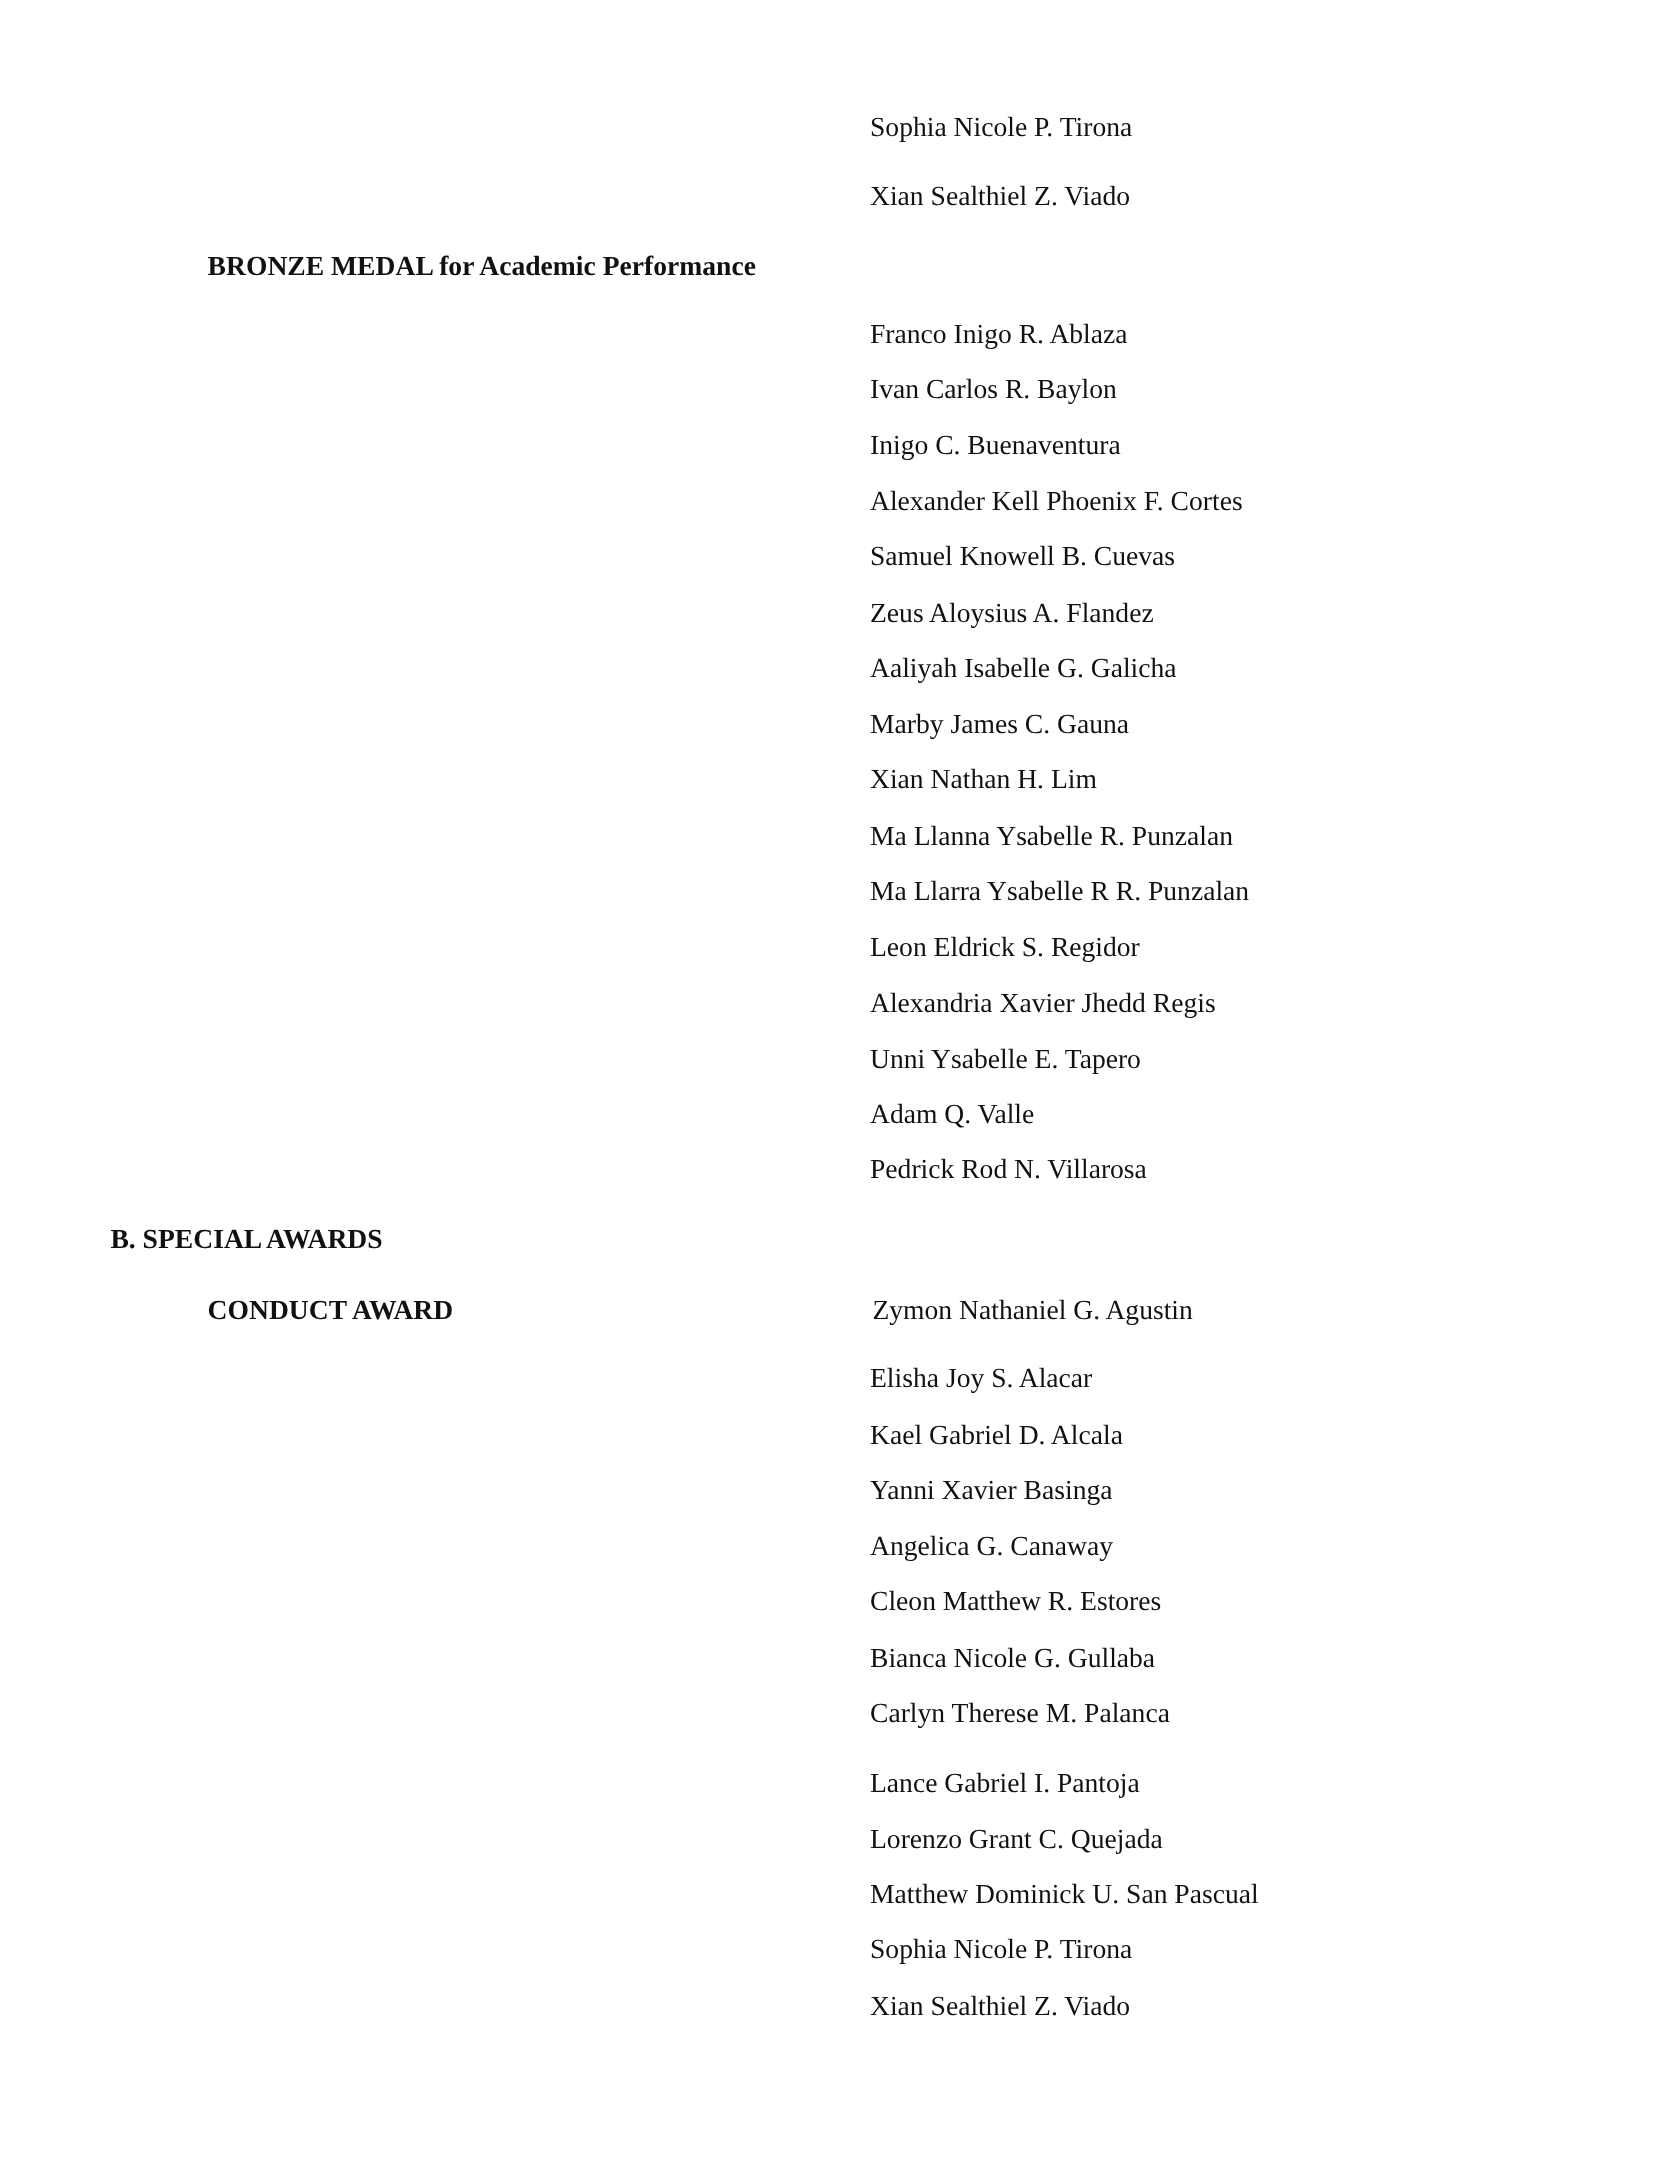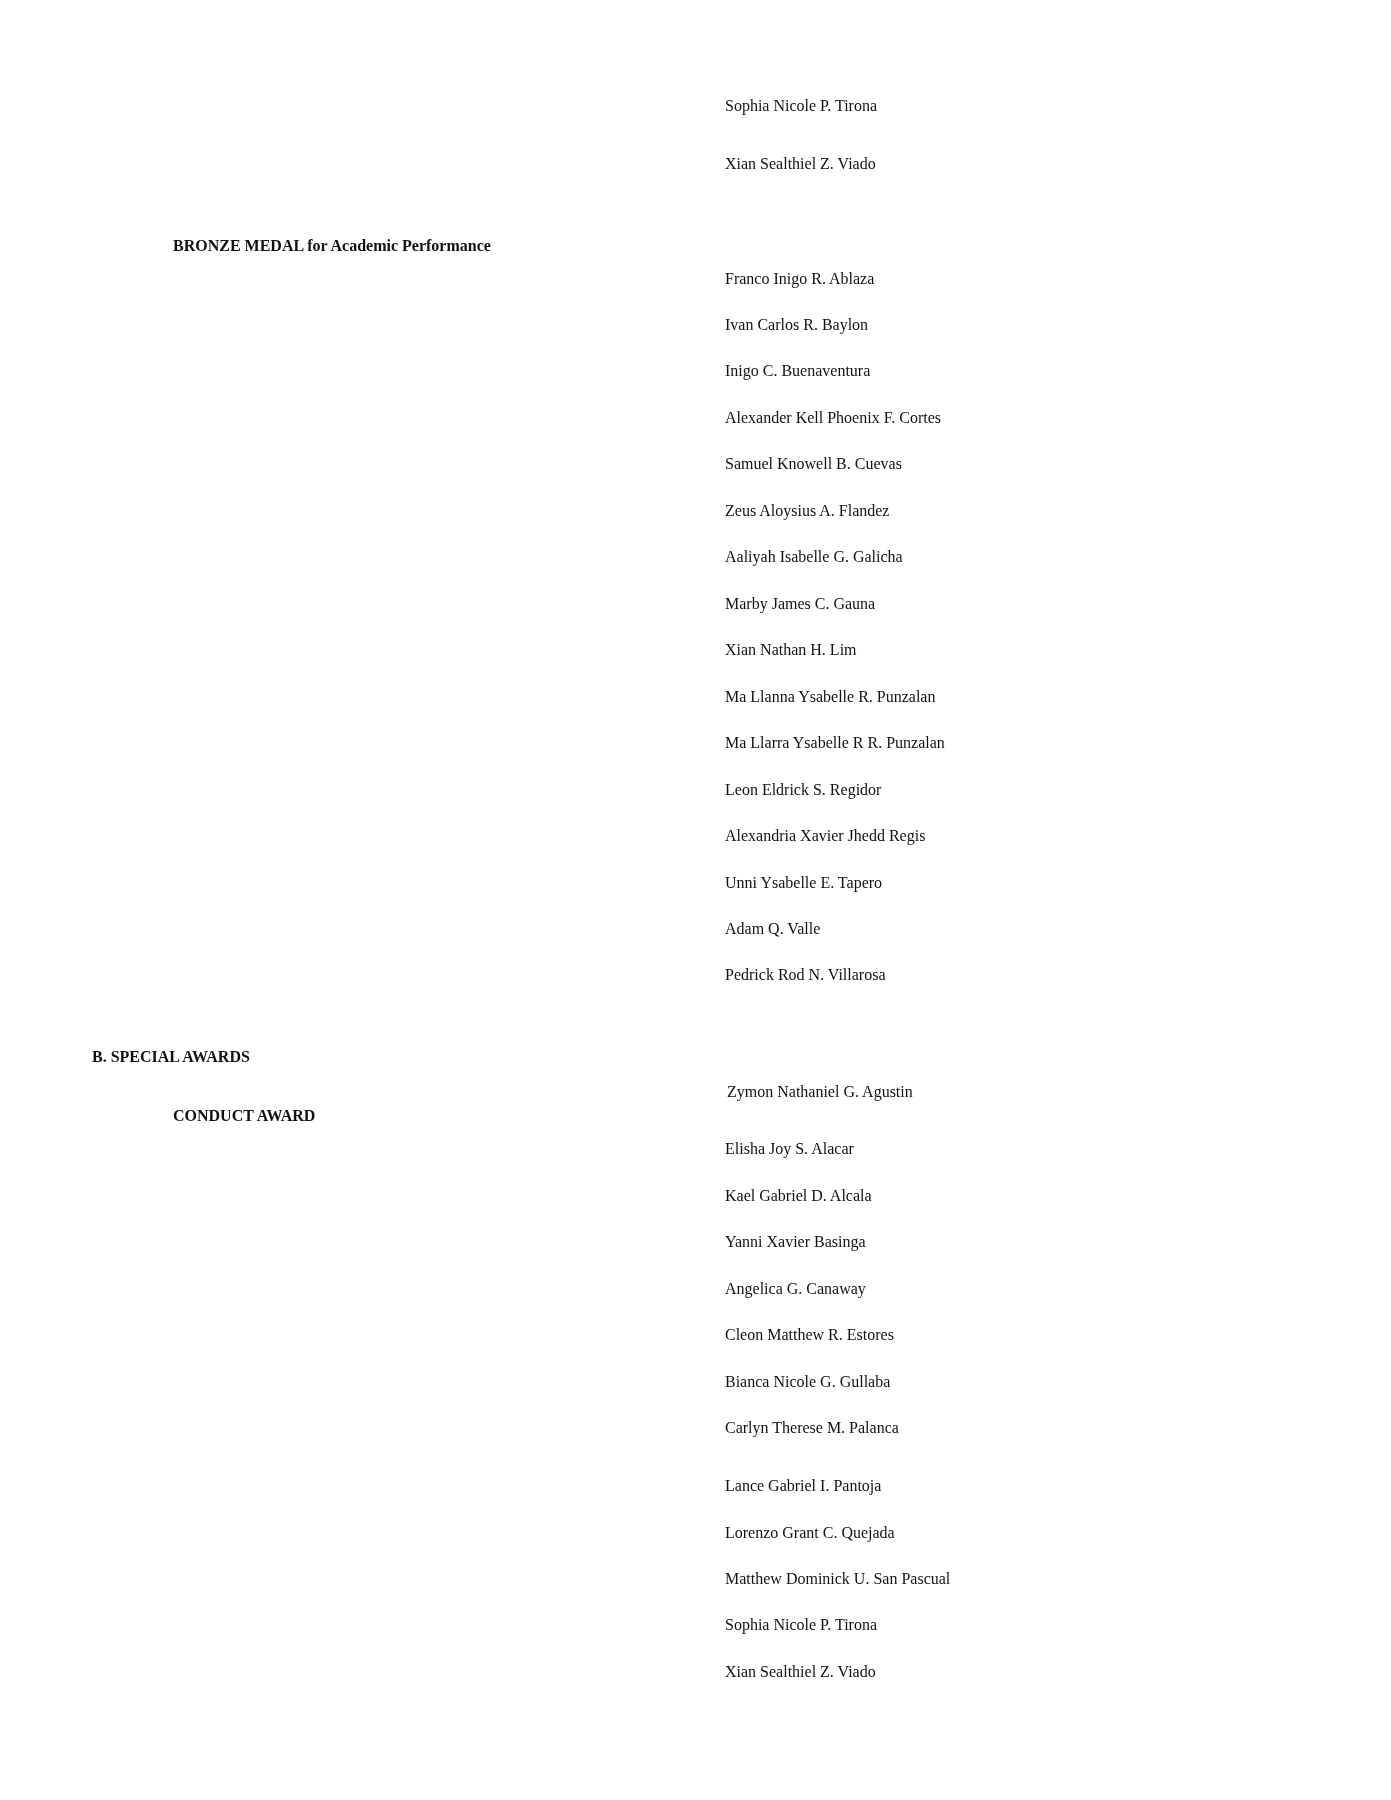--- a/index.html
+++ b/index.html
@@ -1,19 +1,19 @@
 <!DOCTYPE html>
 <html><head>
 <meta charset="utf-8">
 <style>
   html, body { margin:0; padding:0; background:#ffffff; }
   body { width:1391px; height:1800px; position:relative; overflow:hidden;
          font-family:"Liberation Serif","DejaVu Serif",serif; color:#111111; }
-  .t { position:absolute; font-size:16px; line-height:28px; white-space:nowrap; }
-  .h { font-weight:bold;margin-top:24px; }
+  .t { position:absolute; font-size:23px; line-height:28px; white-space:nowrap; }
+  .h { font-weight:bold; }
   .name { left:725px; }
 </style>
 </head>
 <body>
 
 <div>
   <div class="t name" style="top:92px">Sophia Nicole P. Tirona</div>
   <div class="t name" style="top:150px">Xian Sealthiel Z. Viado</div>
 
   <div class="t h" style="left:173px; top:208px">BRONZE MEDAL for Academic Performance</div>

